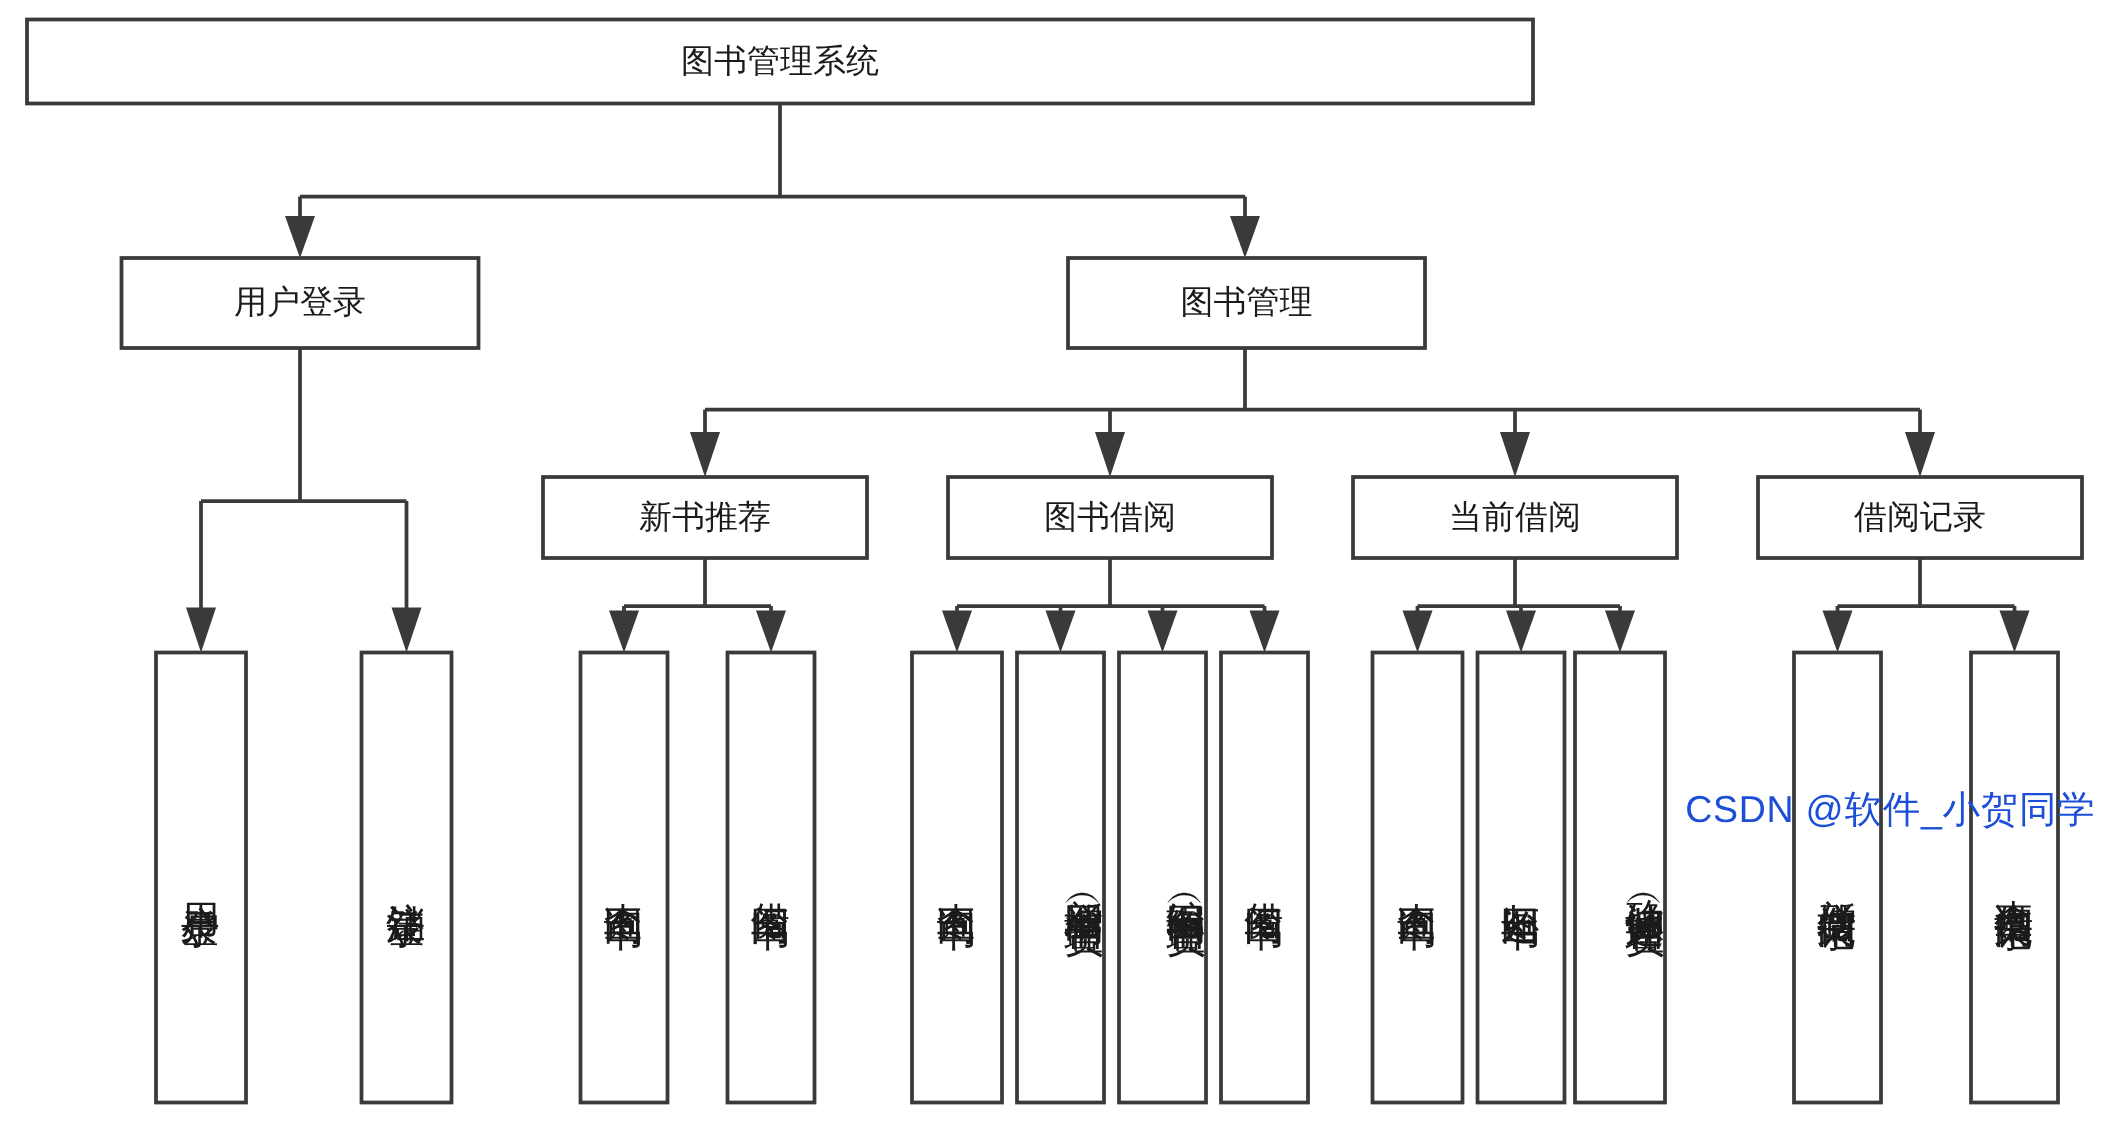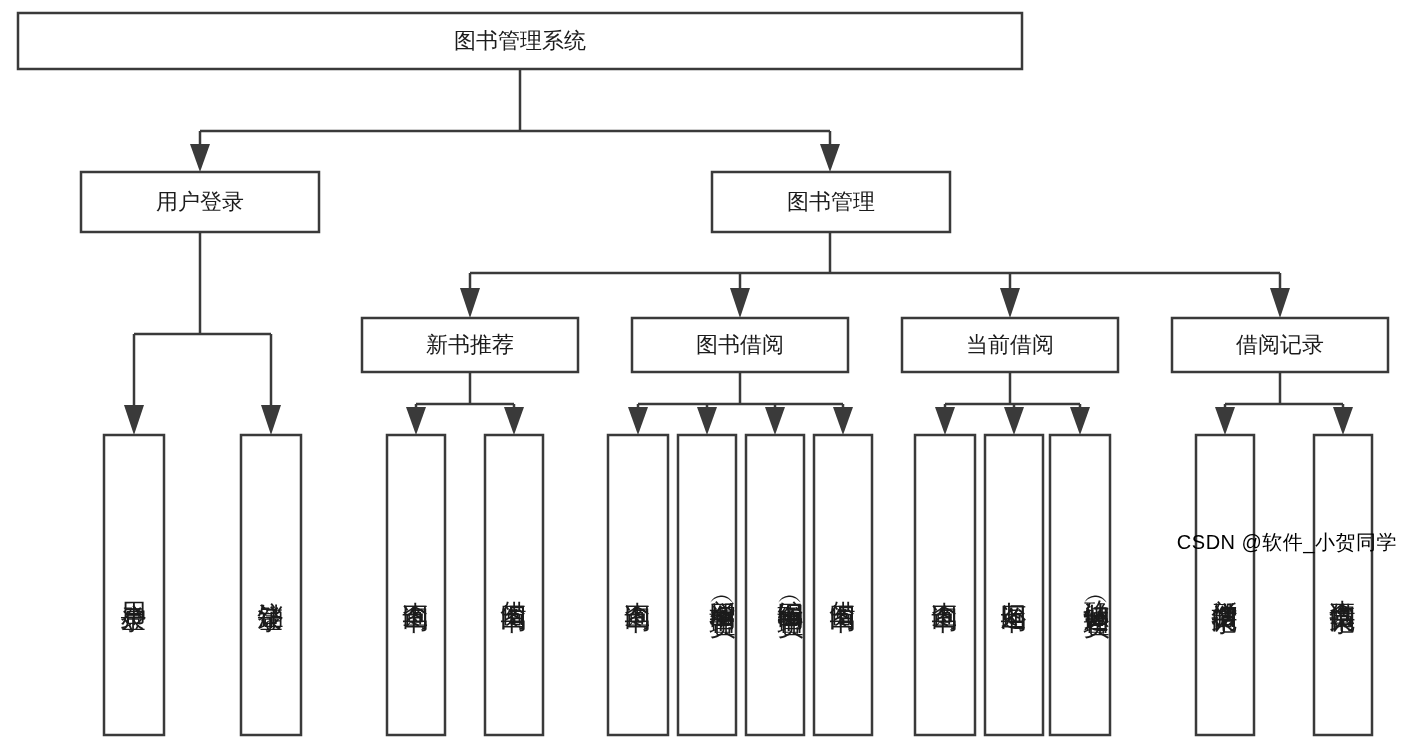--- a/index.html
+++ b/index.html
@@ -60,22 +60,22 @@
     color: #1b1b1b;
     white-space: nowrap;
     text-align: center;
     pointer-events: none;
   }
   .watermark {
     position: absolute;
     right: 8px;
     bottom: 4px;
     font-family: "Liberation Sans", "DejaVu Sans", sans-serif;
-    font-size: 20px;
-    color: #000000;
+    font-size: 25px;
+    color: #1d4ed8;
     white-space: nowrap;
     letter-spacing: 0.5px;
   }
 </style>
 </head>
 <body>
 
 <div id="diagram-root">
 
   <svg id="flowchart" viewBox="0 0 1405 747">

